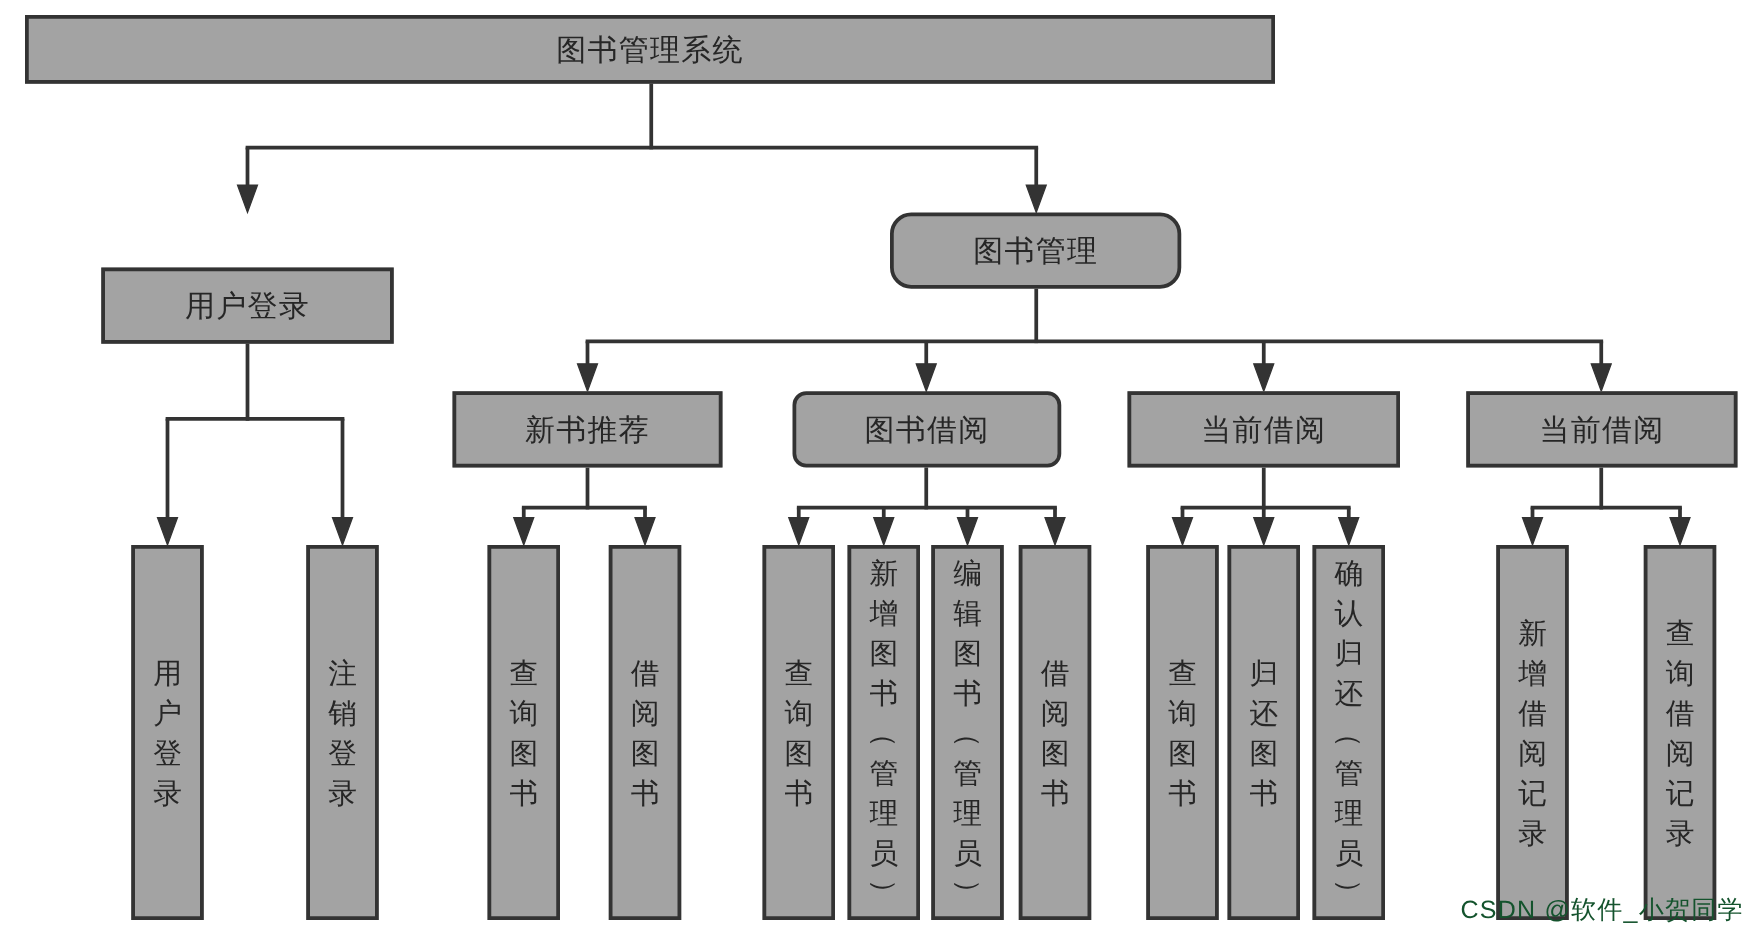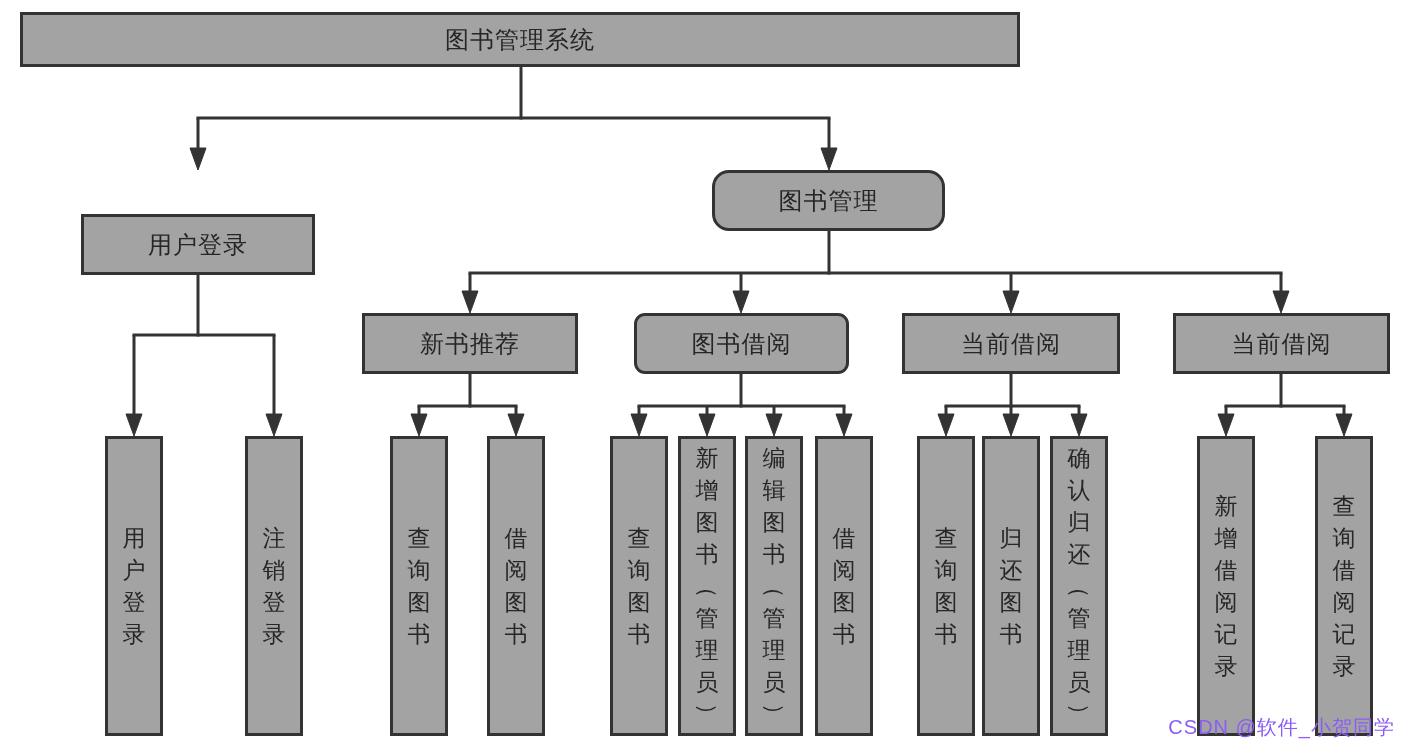--- a/index.html
+++ b/index.html
@@ -21,21 +21,21 @@
   .hnode span{font-size:24px;letter-spacing:1px;white-space:nowrap;}
   .vnode{flex-direction:column;}
   .vlabel{
     display:flex;flex-direction:column;align-items:center;justify-content:center;
     gap:9px;font-size:23px;line-height:1;
   }
   .vlabel span{display:block;}
   .vlabel span.rot{transform:rotate(90deg);}
   .watermark{
     position:absolute;right:10px;bottom:6px;
-    font-size:20px;color:#8b5cf6;letter-spacing:1px;white-space:nowrap;
+    font-size:20px;color:#14532d;letter-spacing:1px;white-space:nowrap;
   }
 </style>
 </head>
 <body>
 
 <div class="canvas">
 
   <svg class="wires" width="1405" height="747">
     <g>
       <line x1="521" y1="66" x2="521" y2="119.5"></line>

